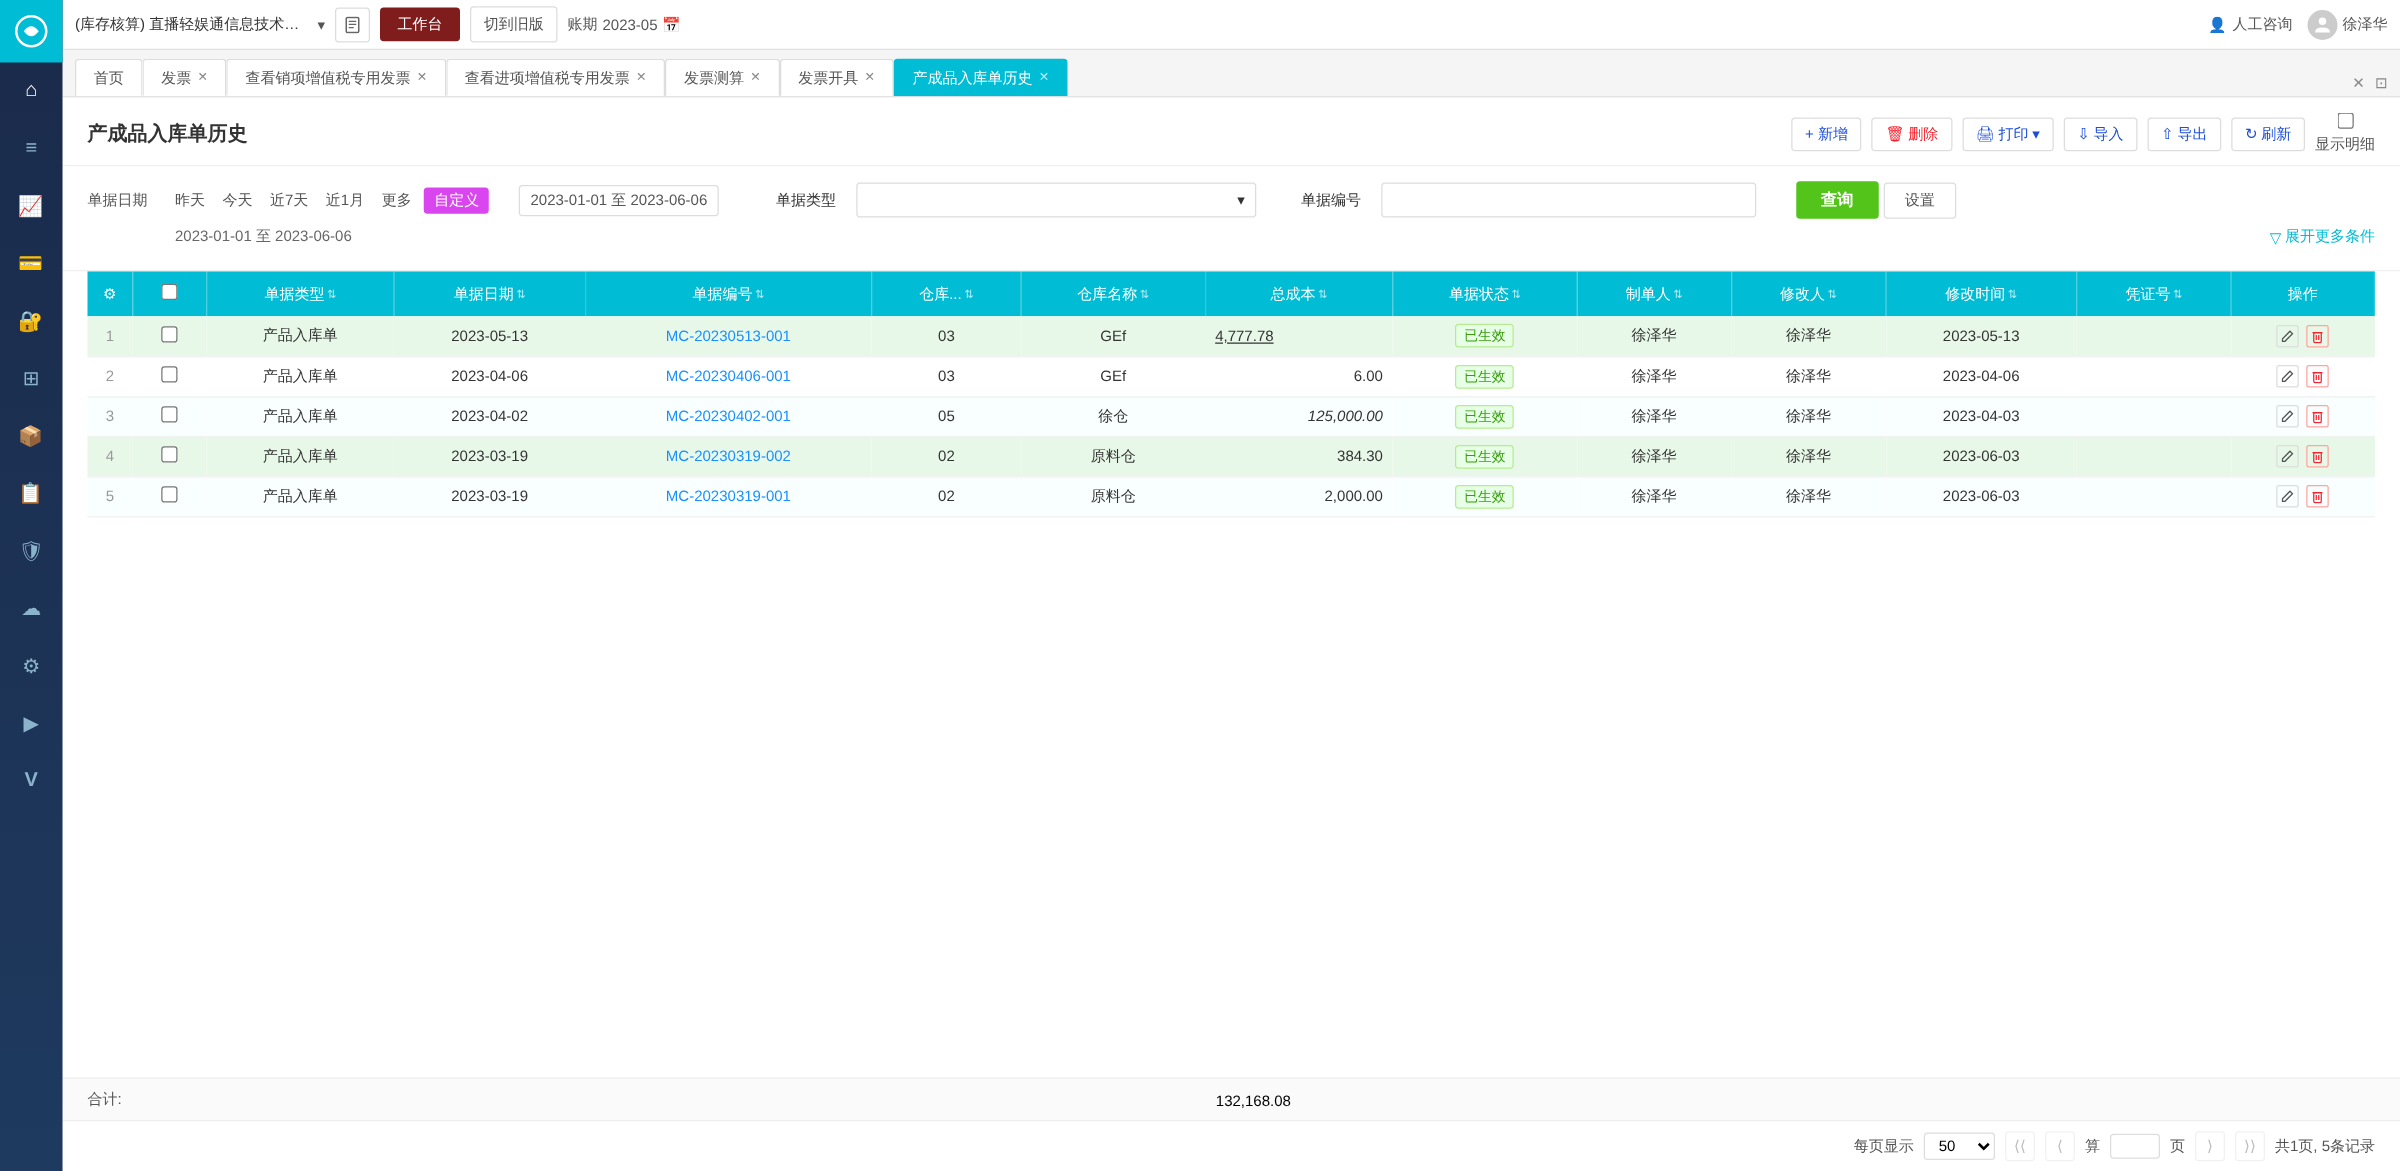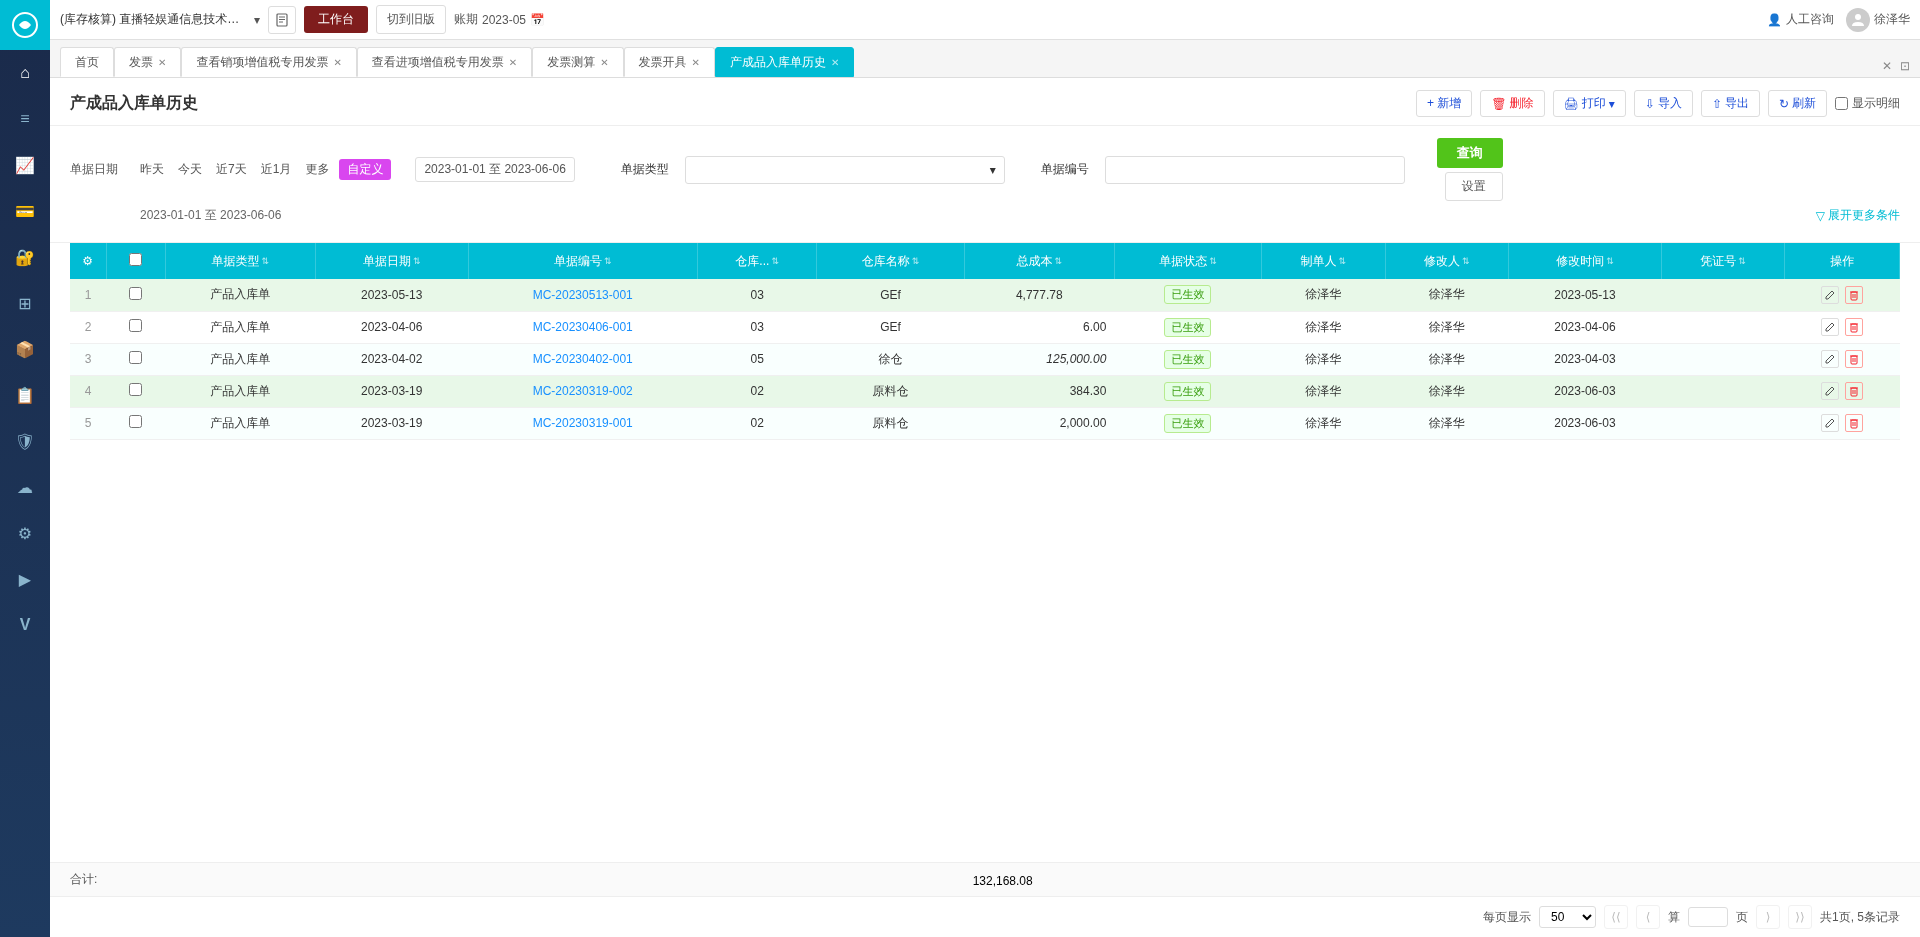--- a/index.html
+++ b/index.html
@@ -223,20 +223,21 @@
       cursor: pointer;
       font-size: 12px;
     }
     .toolbar-btn.danger { color: #f5222d; }
     .show-detail-check {
       display: flex;
       align-items: center;
       gap: 4px;
       font-size: 12px;
       color: #555;
+      flex-direction: column;
     }
 
     
     .filter-area {
       padding: 12px 20px;
       border-bottom: 1px solid #eee;
       background: #fff;
     }
     .filter-row {
       display: flex;
@@ -316,21 +317,21 @@
       background: #fff;
       color: #555;
       border: 1px solid #ddd;
       border-radius: 3px;
       padding: 5px 16px;
       cursor: pointer;
       font-size: 12px;
     }
     .query-btns {
       display: flex;
-      flex-direction: column;
+      flex-direction: row;
       gap: 4px;
       align-items: flex-end;
     }
 
     
     .table-container {
       flex: 1;
       overflow: auto;
       padding: 0 20px;
     }
@@ -736,21 +737,21 @@
         <tbody id="table-body">
 
         <tr class="highlighted">
     <td class="row-num-cell">1</td>
     <td><input type="checkbox" style=""></td>
     <td>产品入库单</td>
     <td>2023-05-13</td>
     <td class="link-cell">MC-20230513-001</td>
     <td>03</td>
     <td>GEf</td>
-    <td style="text-align:center;">4,777.78</td>
+    <td style="text-align:left;text-decoration:underline;">4,777.78</td>
     <td><span class="status-badge active">已生效</span></td>
     <td>徐泽华</td>
     <td>徐泽华</td>
     <td>2023-05-13</td>
     <td></td>
     <td>
       <div class="action-icons">
         <div class="action-icon">
           <svg width="12" height="12" viewBox="0 0 12 12">
                       <path d="M8 2 L10 4 L4 10 L2 10 L2 8 Z" fill="none" stroke="#555" stroke-width="1"></path>

